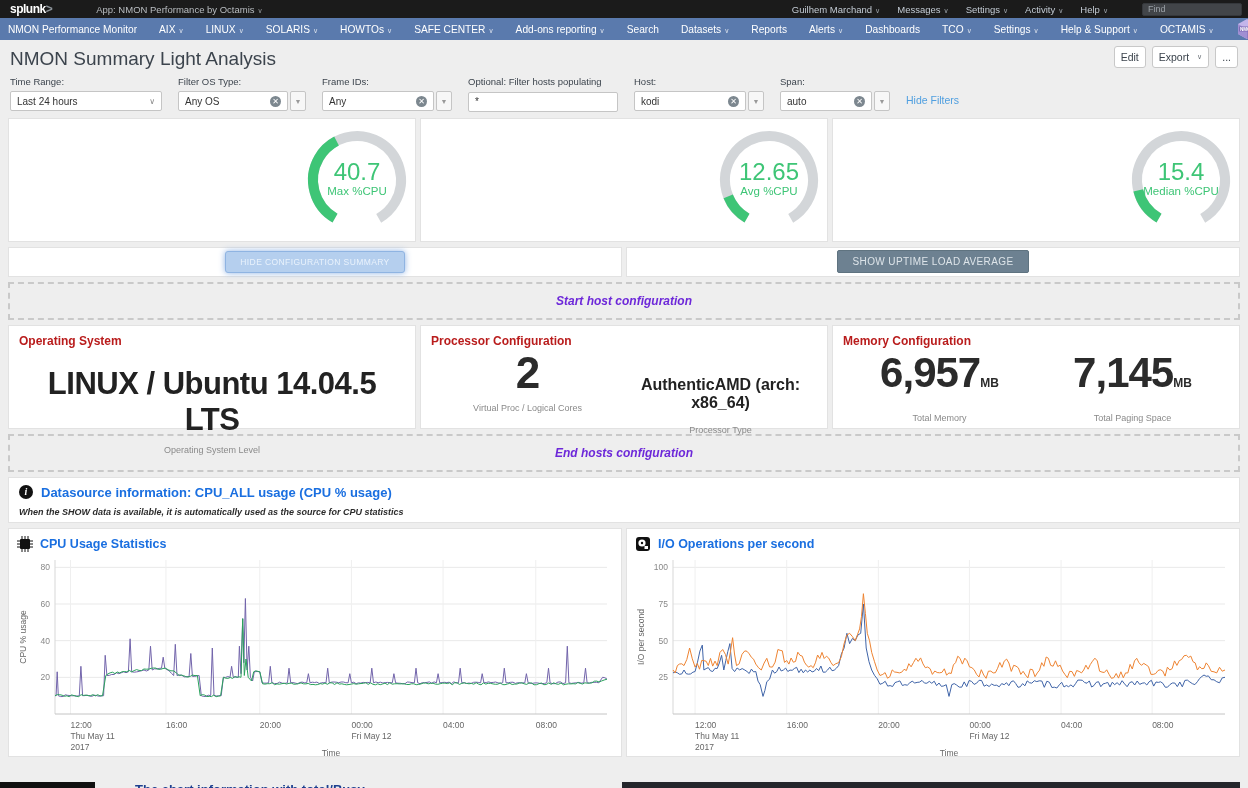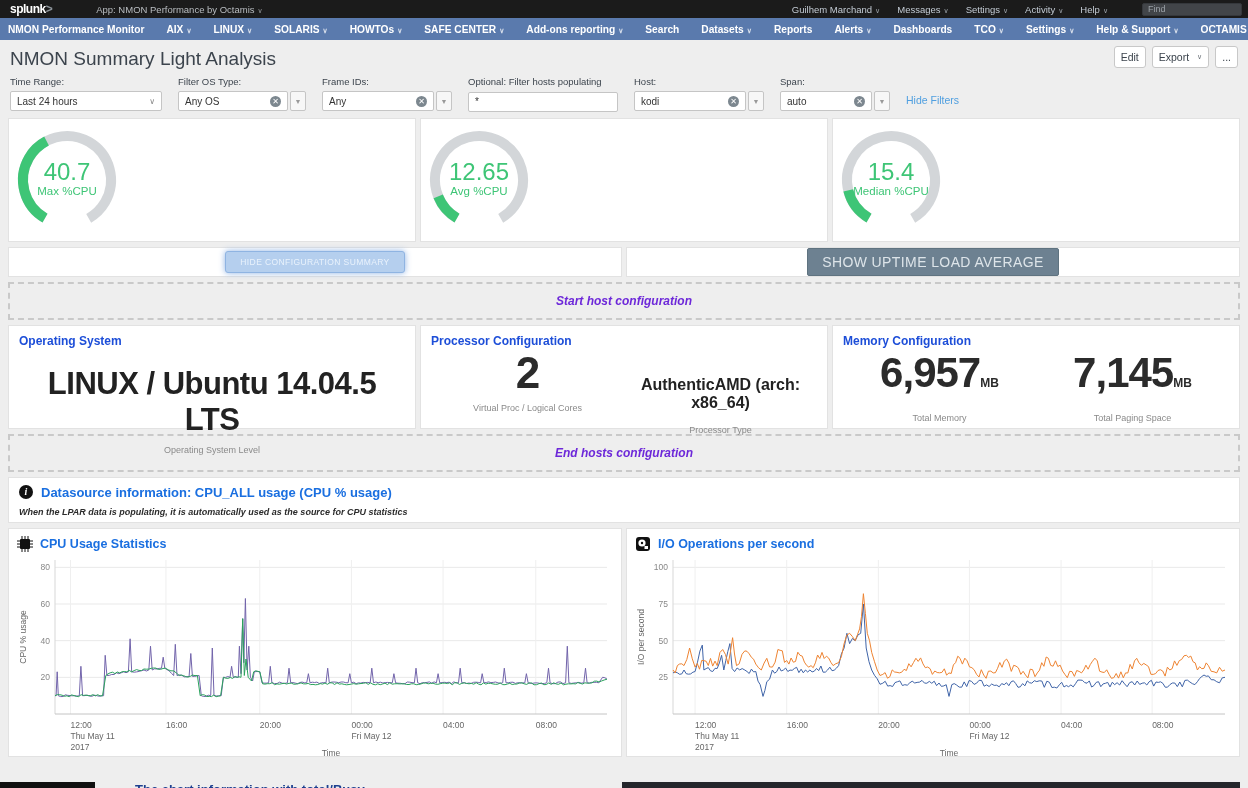--- a/index.html
+++ b/index.html
@@ -11,21 +11,21 @@
   .splunk-logo { font-weight:bold; font-size:12px; color:#fff; letter-spacing:-0.5px; margin-left:4px; }
   .splunk-logo .gt { color:#8d949b; font-weight:bold; }
   .app-label { margin-left:44px; color:#b9bdc1; font-size:9.5px; }
   .topbar-right { margin-left:auto; display:flex; align-items:center; gap:17px; font-size:9.5px; color:#c3cbd4; }
   .caret { font-size:7px; opacity:.75; margin-left:3px; }
   .find-input { width:100px; height:13px; background:#424549; border:1px solid #35383c; border-radius:2px; color:#aeb4ba; font-size:9px; padding:0 5px; outline:none; }
   .find-input::placeholder { color:#9aa0a6; }
 
   
   .navbar { height:22px; background:#5a7aad; display:flex; align-items:center; padding:0 8px; color:#fff; font-size:10.2px; white-space:nowrap; }
-  .nav-item { margin-right:22px; cursor:pointer;font-weight:bold; }
+  .nav-item { margin-right:22px; cursor:pointer; }
   .nav-brand { margin-left:auto; display:flex; align-items:center; gap:5px; font-weight:bold; font-size:11px; color:#fff; }
 
   
   .page-head { padding:8px 10px 0 10px; position:relative; }
   .page-title { font-size:19px; font-weight:400; color:#3c444d; }
   .head-buttons { position:absolute; right:10px; top:6px; display:flex; gap:6px; }
   .btn { background:#fff; border:1px solid #c8c8c8; border-radius:3px; font-size:10.5px; color:#3c444d; padding:3px 6px; height:22px; display:flex; align-items:center; gap:5px; cursor:pointer; }
   .filters { display:flex; padding:6px 10px 6px 10px; gap:16px; align-items:flex-start; }
   .filter-label { display:block; font-size:9.5px; color:#3c444d; margin-bottom:4px; }
   .control-row { display:flex; }
@@ -37,30 +37,30 @@
   .txt-input { width:150px; height:20px; border:1px solid #c5c5c5; border-radius:2px; font-size:10px; color:#333; padding:0 6px; outline:none; background:#fff; }
   .hide-filters { font-size:10.5px; color:#4f9fe0; align-self:center; margin-top:12px; cursor:pointer; }
 
   
   .rows { padding:0 8px; }
   .row { display:flex; gap:4px; margin-bottom:5px; }
   .panel { background:#fff; border:1px solid #e2e2e2; }
   .third { flex:1; }
   .half { flex:1; }
 
-  .gauge-row .panel { height:124px; display:flex; align-items:center; justify-content:flex-start; }
+  .gauge-row .panel { height:124px; display:flex; align-items:center; justify-content:flex-end; }
 
   .toggle-row .panel { height:30px; display:flex; align-items:center; justify-content:center; }
   .btn-hide-config { background:#b5cfee; border:1px solid #8fb4e2; box-shadow:0 0 6px rgba(130,170,225,.9); color:#e9f2fc; font-size:8.5px; letter-spacing:.4px; padding:5px 14px; border-radius:3px; cursor:pointer; }
-  .btn-show-uptime { background:#6d8191; border:1px solid #5f7380; color:#dde4e9; font-size:14px; letter-spacing:.4px; padding:5px 14px; border-radius:2px; cursor:pointer; }
+  .btn-show-uptime { background:#6d8191; border:1px solid #5f7380; color:#dde4e9; font-size:10px; letter-spacing:.4px; padding:5px 14px; border-radius:2px; cursor:pointer; }
 
   .dashed-panel { border:2px dashed #c9c9c9; height:38px; display:flex; align-items:center; justify-content:center; color:#6d28d9; font-style:italic; font-weight:bold; font-size:12px; flex:1; }
 
   .config-row .panel { height:104px; position:relative; padding:8px 10px; }
-  .panel-title { color:#1d4ed8; font-weight:bold; font-size:12px; }
+  .panel-title { color:#b91c1c; font-weight:bold; font-size:12px; }
   .os-value { text-align:center; font-size:31px; font-weight:bold; color:#222; margin-top:18px; letter-spacing:-0.5px; }
   .caption { text-align:center; font-size:9px; color:#8a8a8a; margin-top:7px; }
   .two-col { display:flex; margin-top:2px; }
   .col { flex:1; }
   .big-num { text-align:center; font-size:44px; font-weight:bold; color:#2b2b2b; line-height:46px; letter-spacing:-1px; }
   .proc-type { text-align:center; font-size:16px; font-weight:bold; color:#222; margin-top:26px; }
   .proc-type-cap { margin-top:13px; }
   .mem-num { text-align:center; font-size:42px; font-weight:bold; color:#2b2b2b; line-height:46px; letter-spacing:-1px; }
   .mem-unit { font-size:12px; letter-spacing:0; vertical-align:baseline; }
 
@@ -276,21 +276,21 @@
       <span>End hosts configuration</span>
     </div>
   </div>
 
   <div class="row">
     <div class="panel datasource-panel">
       <div class="ds-head">
         <span class="info-icon">i</span>
         <span class="ds-title">Datasource information: CPU_ALL usage (CPU % usage)</span>
       </div>
-      <div class="ds-note">When the LPAR data is populating, it is automatically used as the source for CPU statistics</div>
+      <div class="ds-note">When the SHOW data is available, it is automatically used as the source for CPU statistics</div>
     </div>
   </div>
 
   <div class="row chart-row">
     <div class="panel half chart-panel">
       <div class="chart-head">
         <svg width="16" height="16" viewBox="0 0 16 16">
           <rect x="3" y="3" width="10" height="10" rx="1" fill="#111"></rect>
           <g stroke="#111" stroke-width="1">
             <line x1="5" y1="0" x2="5" y2="3"></line>

